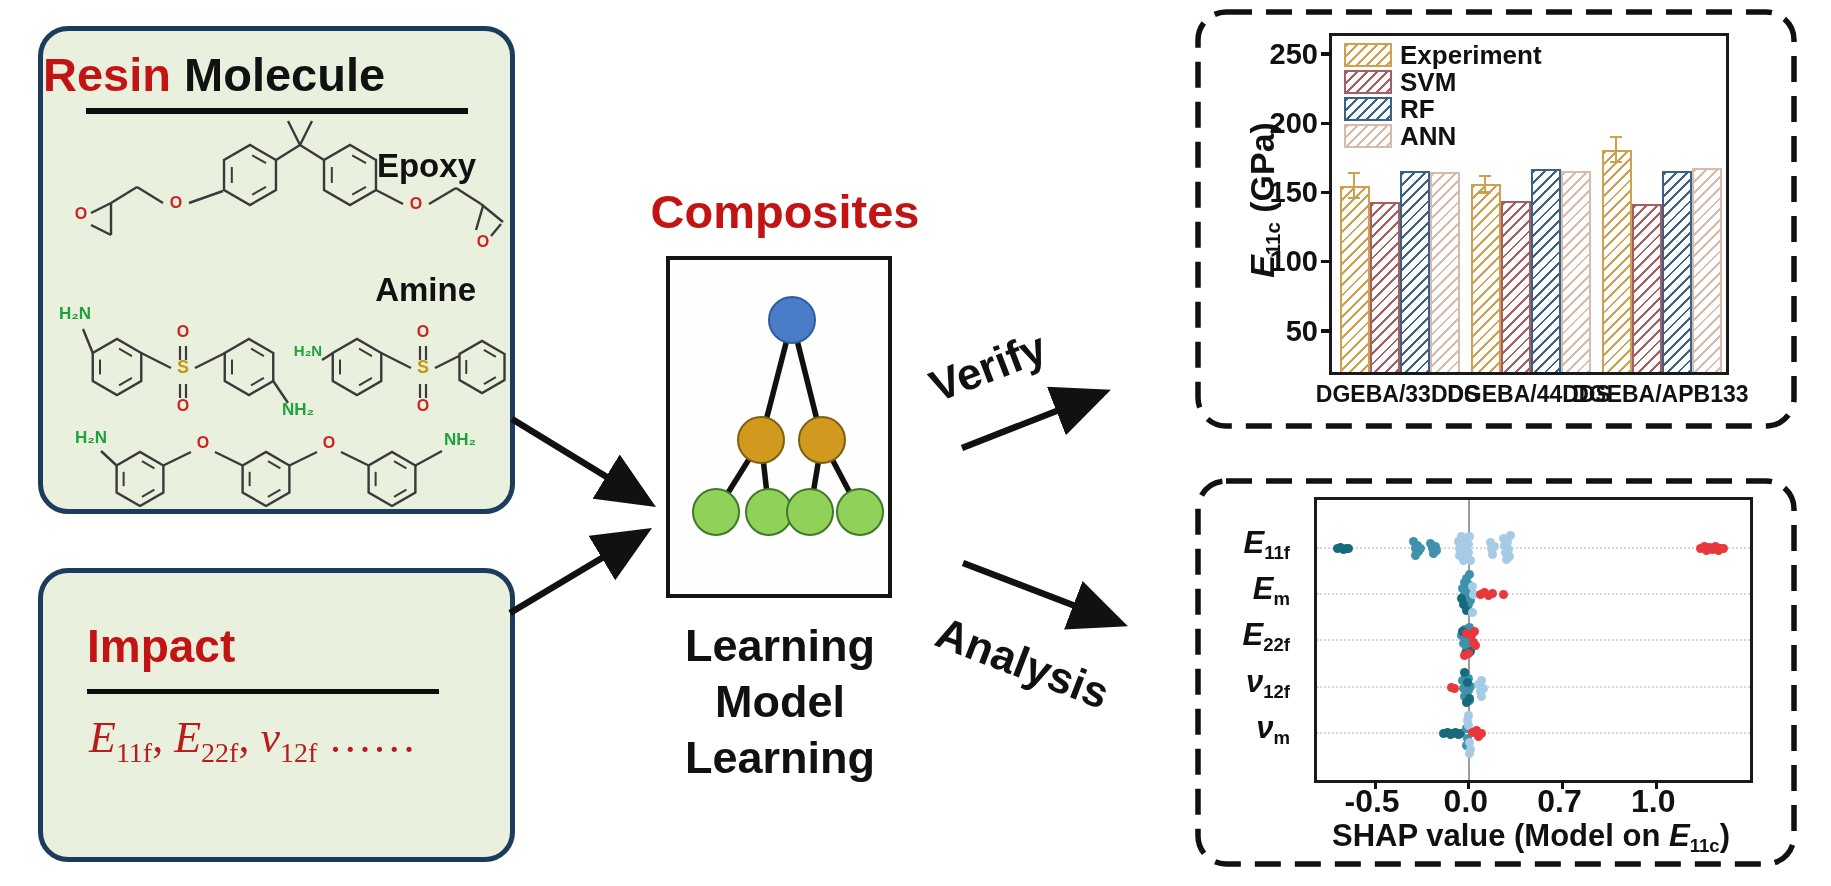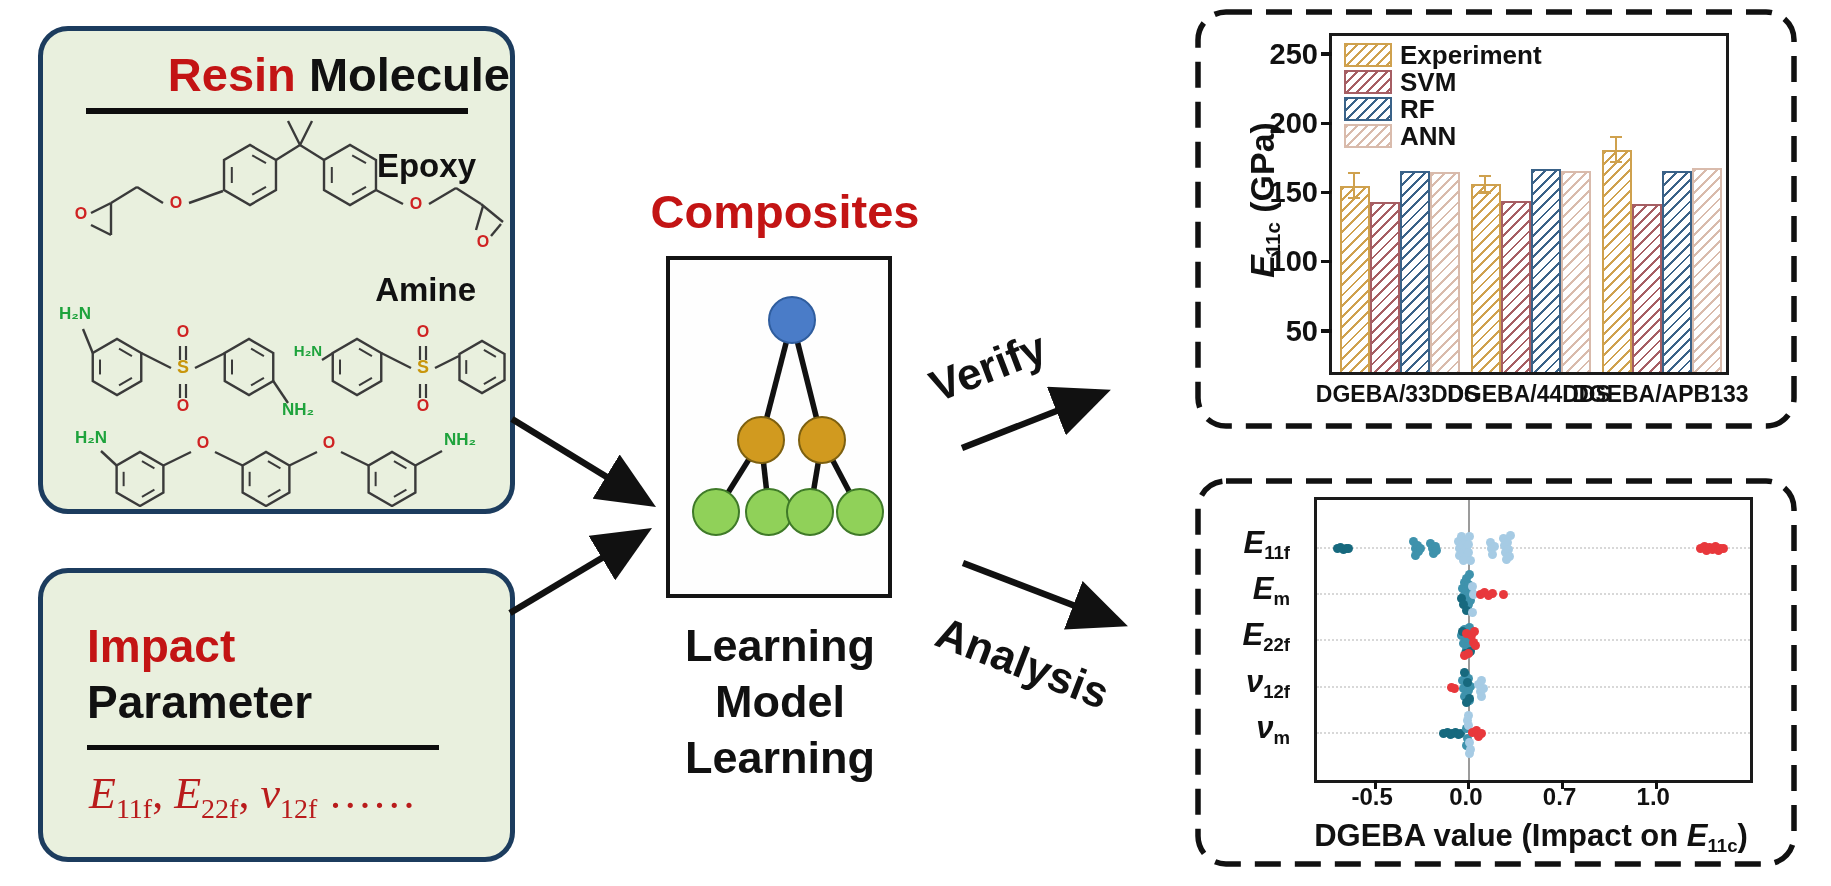--- a/index.html
+++ b/index.html
@@ -9,21 +9,21 @@
   *{margin:0;padding:0;box-sizing:content-box;}
   body{background:#ffffff;font-family:"Liberation Sans",sans-serif;}
   #canvas{position:relative;width:1831px;height:886px;background:#fff;overflow:hidden;}
 
   .green-box{position:absolute;background:var(--box-fill);border:5px solid var(--box-border);border-radius:30px;}
   #resin-box{left:38px;top:26px;width:467px;height:478px;}
   #fiber-box{left:38px;top:568px;width:467px;height:284px;}
 
   .panel-title{font-weight:bold;font-size:47px;color:var(--ink);letter-spacing:0;}
   .red{color:var(--red);}
-  #resin-title{margin-top:16px;text-align:right;}
+  #resin-title{margin-top:16px;text-align:left;}
   #resin-rule{width:382px;height:6px;background:#0d0d0d;margin:6px auto 0;}
   .side-label{position:absolute;font-weight:bold;font-size:33px;color:var(--ink);}
   #epoxy-label{right:34px;top:116px;margin-left:7px;}
   #amine-label{right:34px;top:240px;}
   #molecule-svg{position:absolute;left:2px;top:76px;}
 
   #fiber-title-red{margin:46px 0 0 44px;font-size:46px;}
   #fiber-title-black{margin:2px 0 0 44px;font-size:46px;}
   #fiber-rule{width:352px;height:5px;background:#0d0d0d;margin:16px 0 0 44px;}
   #fiber-formula{margin:18px 0 0 46px;font-family:"Liberation Serif",serif;font-size:44px;color:#b91c1c;}
@@ -56,21 +56,21 @@
   #bar-ylabel{left:70px;top:192px;transform:translate(-50%,-50%) rotate(-90deg);font-size:34px;}
   .cat-label{position:absolute;text-align:center;font-weight:bold;font-size:23px;color:var(--ink);white-space:nowrap;}
   .bar{position:absolute;}
   .legend-swatch{position:absolute;background:#fff;}
   .legend-text{position:absolute;font-weight:bold;font-size:26px;color:var(--ink);}
 
   .feature-label{position:absolute;width:96px;text-align:right;font-weight:bold;font-size:31px;color:var(--ink);}
   .shap-dot{position:absolute;border-radius:50%;width:9px;height:9px;}
   .grid-dotted{position:absolute;height:0;border-top:2px dotted #d8d8d8;}
   #shap-zero{position:absolute;width:2px;background:#9b9b9b;}
-  .xtick-label{position:absolute;width:90px;text-align:center;font-weight:bold;font-size:24px;color:var(--ink);}
+  .xtick-label{position:absolute;width:90px;text-align:center;font-weight:bold;font-size:32px;color:var(--ink);}
   #shap-xlabel{left:90px;top:341px;width:494px;text-align:center;font-size:31px;}
 </style>
 </head>
 <body>
 
 <div id="canvas">
 
   <div class="green-box" id="resin-box">
     <div class="panel-title" id="resin-title"><span class="red">Resin</span><span> Molecule</span></div>
     <div id="resin-rule"></div>
@@ -165,21 +165,20 @@
         <line x1="361.4037345157428" y1="361.416" x2="348.9641456157831" y2="354.23400000000004" stroke="#3a3a3a" stroke-width="2"></line>
         <line x1="330.6321198684741" y1="364.818" x2="330.6321198684741" y2="379.182" stroke="#3a3a3a" stroke-width="2"></line>
         <line x1="348.9641456157831" y1="389.76599999999996" x2="361.4037345157428" y2="382.584" stroke="#3a3a3a" stroke-width="2"></line>
         <line x1="370.38268590217984" y1="358.5" x2="397" y2="344" stroke="#3a3a3a" stroke-width="2.4"></line>
         <text x="415" y="338" text-anchor="middle" font-weight="bold" font-size="17" fill="#1ea33c" font-family="Liberation Sans, sans-serif">NH₂</text>
       </svg>
   </div>
 
   <div class="green-box" id="fiber-box">
     <div class="panel-title red" id="fiber-title-red">Impact</div>
-    <div class="panel-title" id="fiber-title-black">Parameter</div>
     <div id="fiber-rule"></div>
     <div id="fiber-formula">
       <span class="it">E</span><span class="fsub">11f</span><span>, </span><span class="it">E</span><span class="fsub">22f</span><span>, </span><span class="it">ν</span><span class="fsub">12f</span><span> ……</span>
     </div>
   </div>
 
   <div id="composites-title">Composites</div>
   <div id="tree-box">
     <svg id="tree-svg" width="218" height="334" viewBox="0 0 218 334">
         <line x1="122" y1="60" x2="91" y2="180" stroke="#111" stroke-width="5.5"></line>
@@ -415,21 +414,21 @@
         <div class="shap-dot" style="left: 148.268px; top: 248.5px; background: rgb(166, 203, 228);"></div>
         <div class="shap-dot" style="left: 151.08px; top: 227.5px; background: rgb(232, 56, 60);"></div>
         <div class="shap-dot" style="left: 154.829px; top: 225.5px; background: rgb(232, 56, 60);"></div>
         <div class="shap-dot" style="left: 156.703px; top: 231.5px; background: rgb(232, 56, 60);"></div>
         <div class="shap-dot" style="left: 159.515px; top: 228.5px; background: rgb(232, 56, 60);"></div>
         <div class="tick-mark" style="left: 56.6082px; top: 280px; width: 3px; height: 9px;"></div>
         <div class="tick-mark" style="left: 150.331px; top: 280px; width: 3px; height: 9px;"></div>
         <div class="tick-mark" style="left: 244.054px; top: 280px; width: 3px; height: 9px;"></div>
         <div class="tick-mark" style="left: 337.777px; top: 280px; width: 3px; height: 9px;"></div>
       </div>
-    <div class="axis-label" id="shap-xlabel" style="font-weight: bold;"><span>DGEBA value (Impact on </span><span class="it">E</span><span class="sub">11c</span><span>)</span></div>
+    <div class="axis-label" id="shap-xlabel" style="font-weight: bold;"><span>SHAP value (Model on </span><span class="it">E</span><span class="sub">11c</span><span>)</span></div>
   <div class="feature-label" style="left: 0px; top: 48px;"><span class="it">E</span><span class="sub">11f</span></div>
       <div class="feature-label" style="left: 0px; top: 94px;"><span class="it">E</span><span class="sub">m</span></div>
       <div class="feature-label" style="left: 0px; top: 140px;"><span class="it">E</span><span class="sub">22f</span></div>
       <div class="feature-label" style="left: 0px; top: 187px;"><span class="it">ν</span><span class="sub">12f</span></div>
       <div class="feature-label" style="left: 0px; top: 233px;"><span class="it">ν</span><span class="sub">m</span></div>
       <div class="xtick-label" style="left: 133.108px; top: 306px;">-0.5</div>
       <div class="xtick-label" style="left: 226.831px; top: 306px;">0.0</div>
       <div class="xtick-label" style="left: 320.554px; top: 306px;">0.7</div>
       <div class="xtick-label" style="left: 414.277px; top: 306px;">1.0</div>
     </div>

